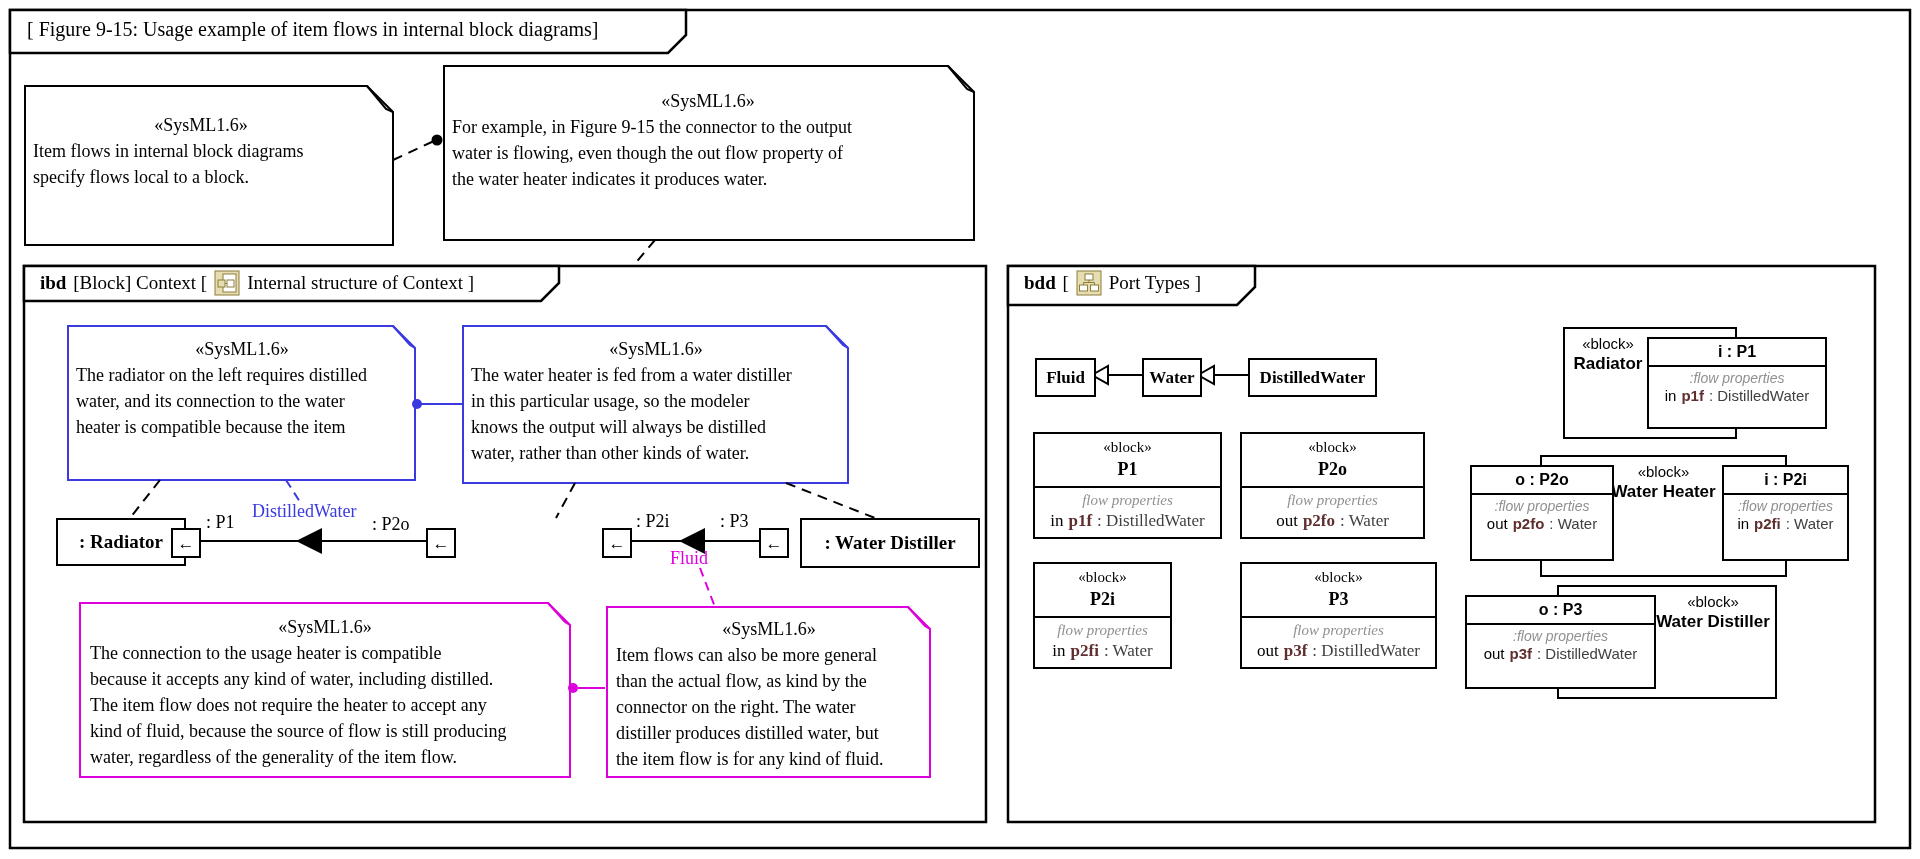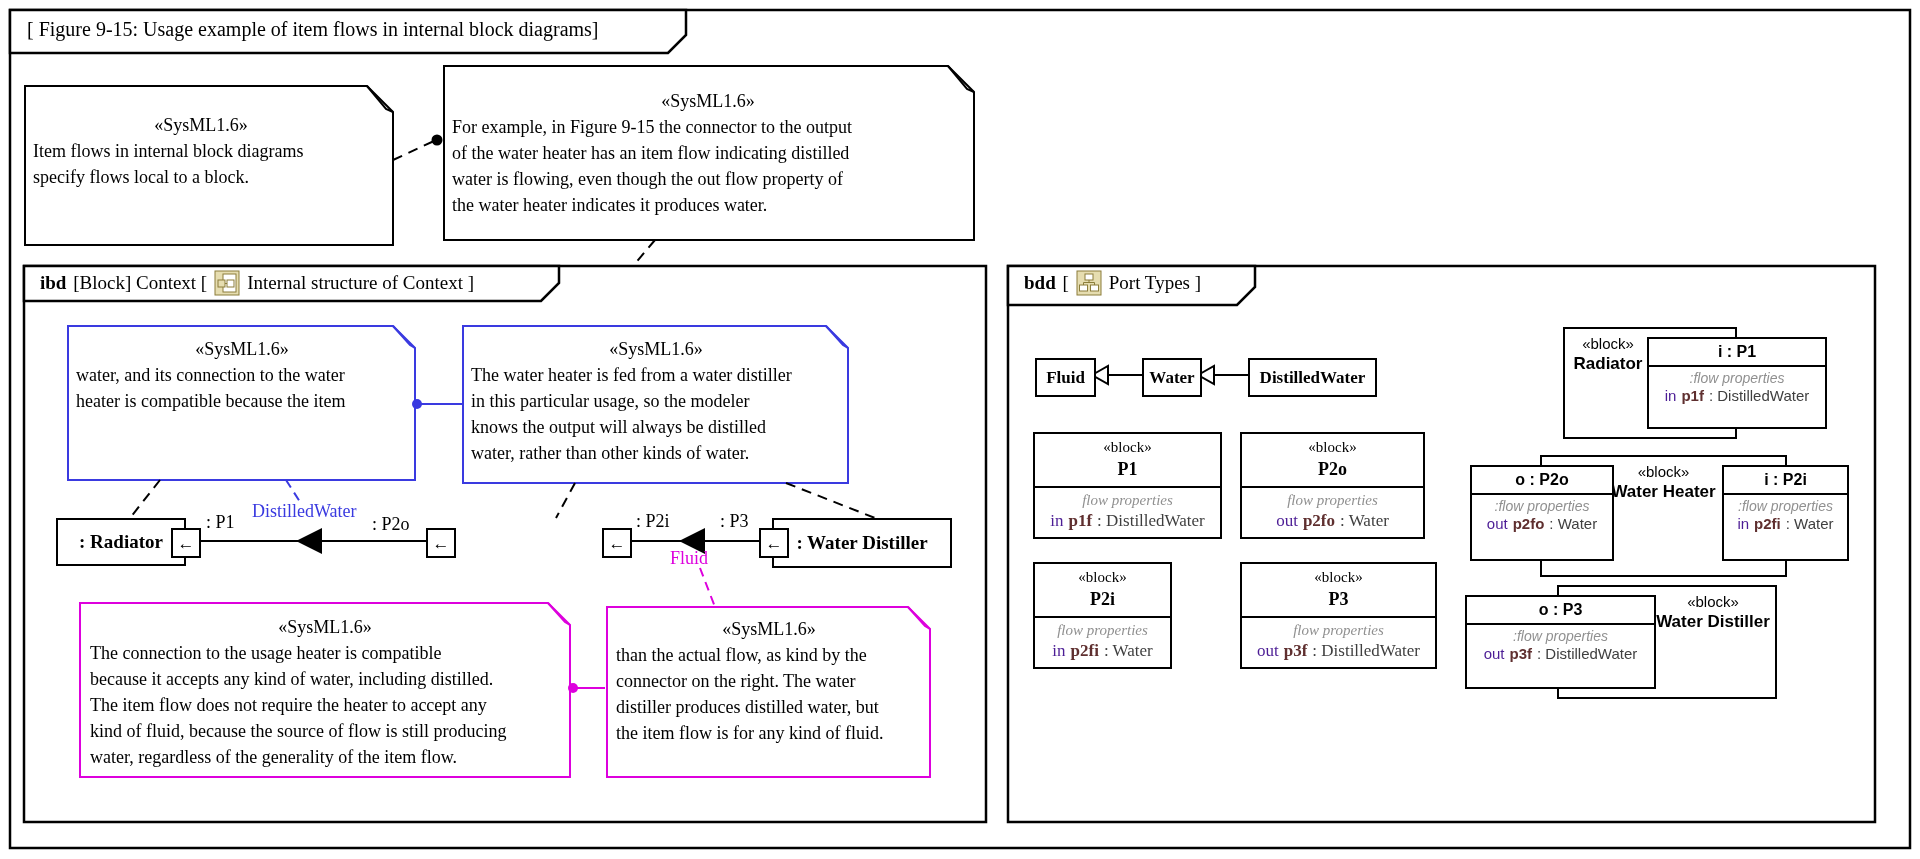--- a/index.html
+++ b/index.html
@@ -22,21 +22,21 @@
   .magenta{color:#dd00dd;}
   .typebox{border:2px solid #000;background:#fff;display:flex;align-items:center;justify-content:center;
            font-size:17px;font-weight:bold;}
   .pblock{border:2px solid #000;background:#fff;}
   .pblock .hdr{border-bottom:2px solid #000;text-align:center;padding:5px 4px 6px;}
   .pblock .st{font-size:15px;}
   .pblock .nm{font-size:18px;font-weight:bold;margin-top:3px;}
   .pblock .bod{text-align:center;padding:4px 4px 6px;}
   .comp{font-size:15px;font-style:italic;color:#909090;}
   .prop{font-size:17px;white-space:nowrap;color:#3f3f3f;margin-top:2px;}
-  .prop .fdir{color:#4c1d95;}
+  .prop .fdir{color:#000000;}
   .prop .fname{color:#5f2f2f;font-weight:bold;margin-left:5px;}
   .prop .ftype{margin-left:5px;}
   .ublock{border:2px solid #000;background:#fff;position:absolute;z-index:2;}
   .ub-text{position:absolute;text-align:center;}
   .ub-text .st{font-size:15px;}
   .ub-text .nm{font-size:17px;font-weight:bold;margin-top:2px;white-space:nowrap;}
   .uport{position:absolute;border:2px solid #000;background:#fff;z-index:3;}
   .uport .uhdr{border-bottom:2px solid #000;text-align:center;font-size:16px;font-weight:bold;padding:4px 0;}
   .uport .ubod{text-align:center;padding:3px 0;}
   .uport .comp{font-size:14px;}
@@ -152,27 +152,27 @@
 
   <div class="abs note-text" style="left:33px;top:112px;width:336px;">
     <div class="stereo">«SysML1.6»</div>
     <div>Item flows in internal block diagrams</div>
     <div>specify flows local to a block.</div>
   </div>
 
   <div class="abs note-text" style="left:452px;top:88px;width:512px;">
     <div class="stereo">«SysML1.6»</div>
     <div>For example, in Figure 9-15 the connector to the output</div>
-    <div>of the water heater has an item flow indicating distilled</div>
     <div>water is flowing, even though the out flow property of</div>
     <div>the water heater indicates it produces water.</div>
   </div>
 
   <div class="abs note-text" style="left:76px;top:336px;width:332px;">
     <div class="stereo">«SysML1.6»</div>
+    <div>The radiator on the left requires distilled</div>
     <div>water, and its connection to the water</div>
     <div>heater is compatible because the item</div>
   </div>
 
   <div class="abs note-text" style="left:471px;top:336px;width:370px;">
     <div class="stereo">«SysML1.6»</div>
     <div>The water heater is fed from a water distiller</div>
     <div>in this particular usage, so the modeler</div>
     <div>knows the output will always be distilled</div>
     <div>water, rather than other kinds of water.</div>
@@ -182,30 +182,31 @@
     <div class="stereo">«SysML1.6»</div>
     <div>The connection to the usage heater is compatible</div>
     <div>because it accepts any kind of water, including distilled.</div>
     <div>The item flow does not require the heater to accept any</div>
     <div>kind of fluid, because the source of flow is still producing</div>
     <div>water, regardless of the generality of the item flow.</div>
   </div>
 
   <div class="abs note-text" style="left:616px;top:616px;width:306px;">
     <div class="stereo">«SysML1.6»</div>
+    <div>Item flows can also be more general</div>
     <div>than the actual flow, as kind by the</div>
     <div>connector on the right. The water</div>
     <div>distiller produces distilled water, but</div>
     <div>the item flow is for any kind of fluid.</div>
   </div>
 
   <div class="abs part" style="left:56px;top:518px;width:126px;height:44px;">
     <span>: Radiator</span>
   </div>
-  <div class="abs part" style="left:772px;top:518px;width:176px;height:46px;">
+  <div class="abs part" style="left:800px;top:518px;width:176px;height:46px;">
     <span>: Water Distiller</span>
   </div>
 
   <div class="abs port" style="left:171px;top:528px;">
     <span>←</span>
     </div>
   <div class="abs port" style="left:426px;top:528px;">
     <span>←</span>
     </div>
   <div class="abs port" style="left:602px;top:528px;">

